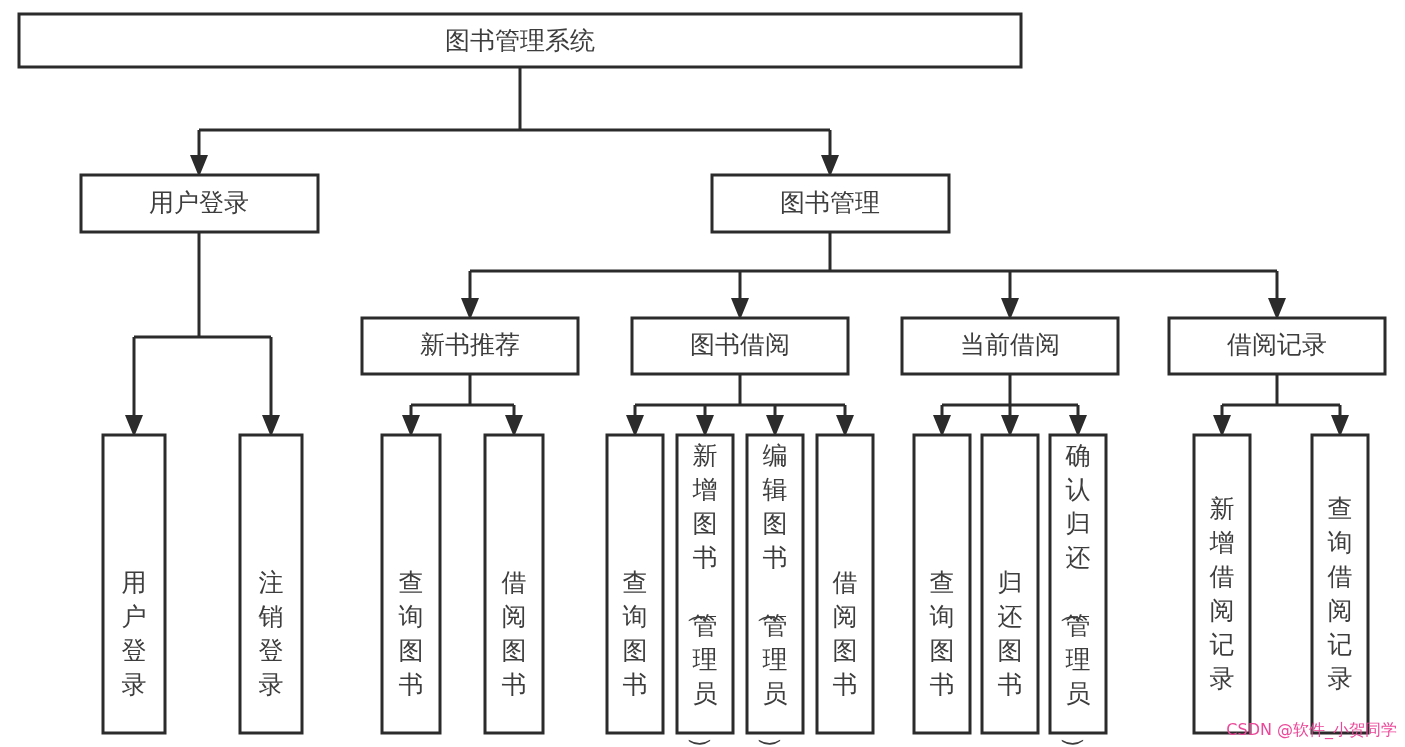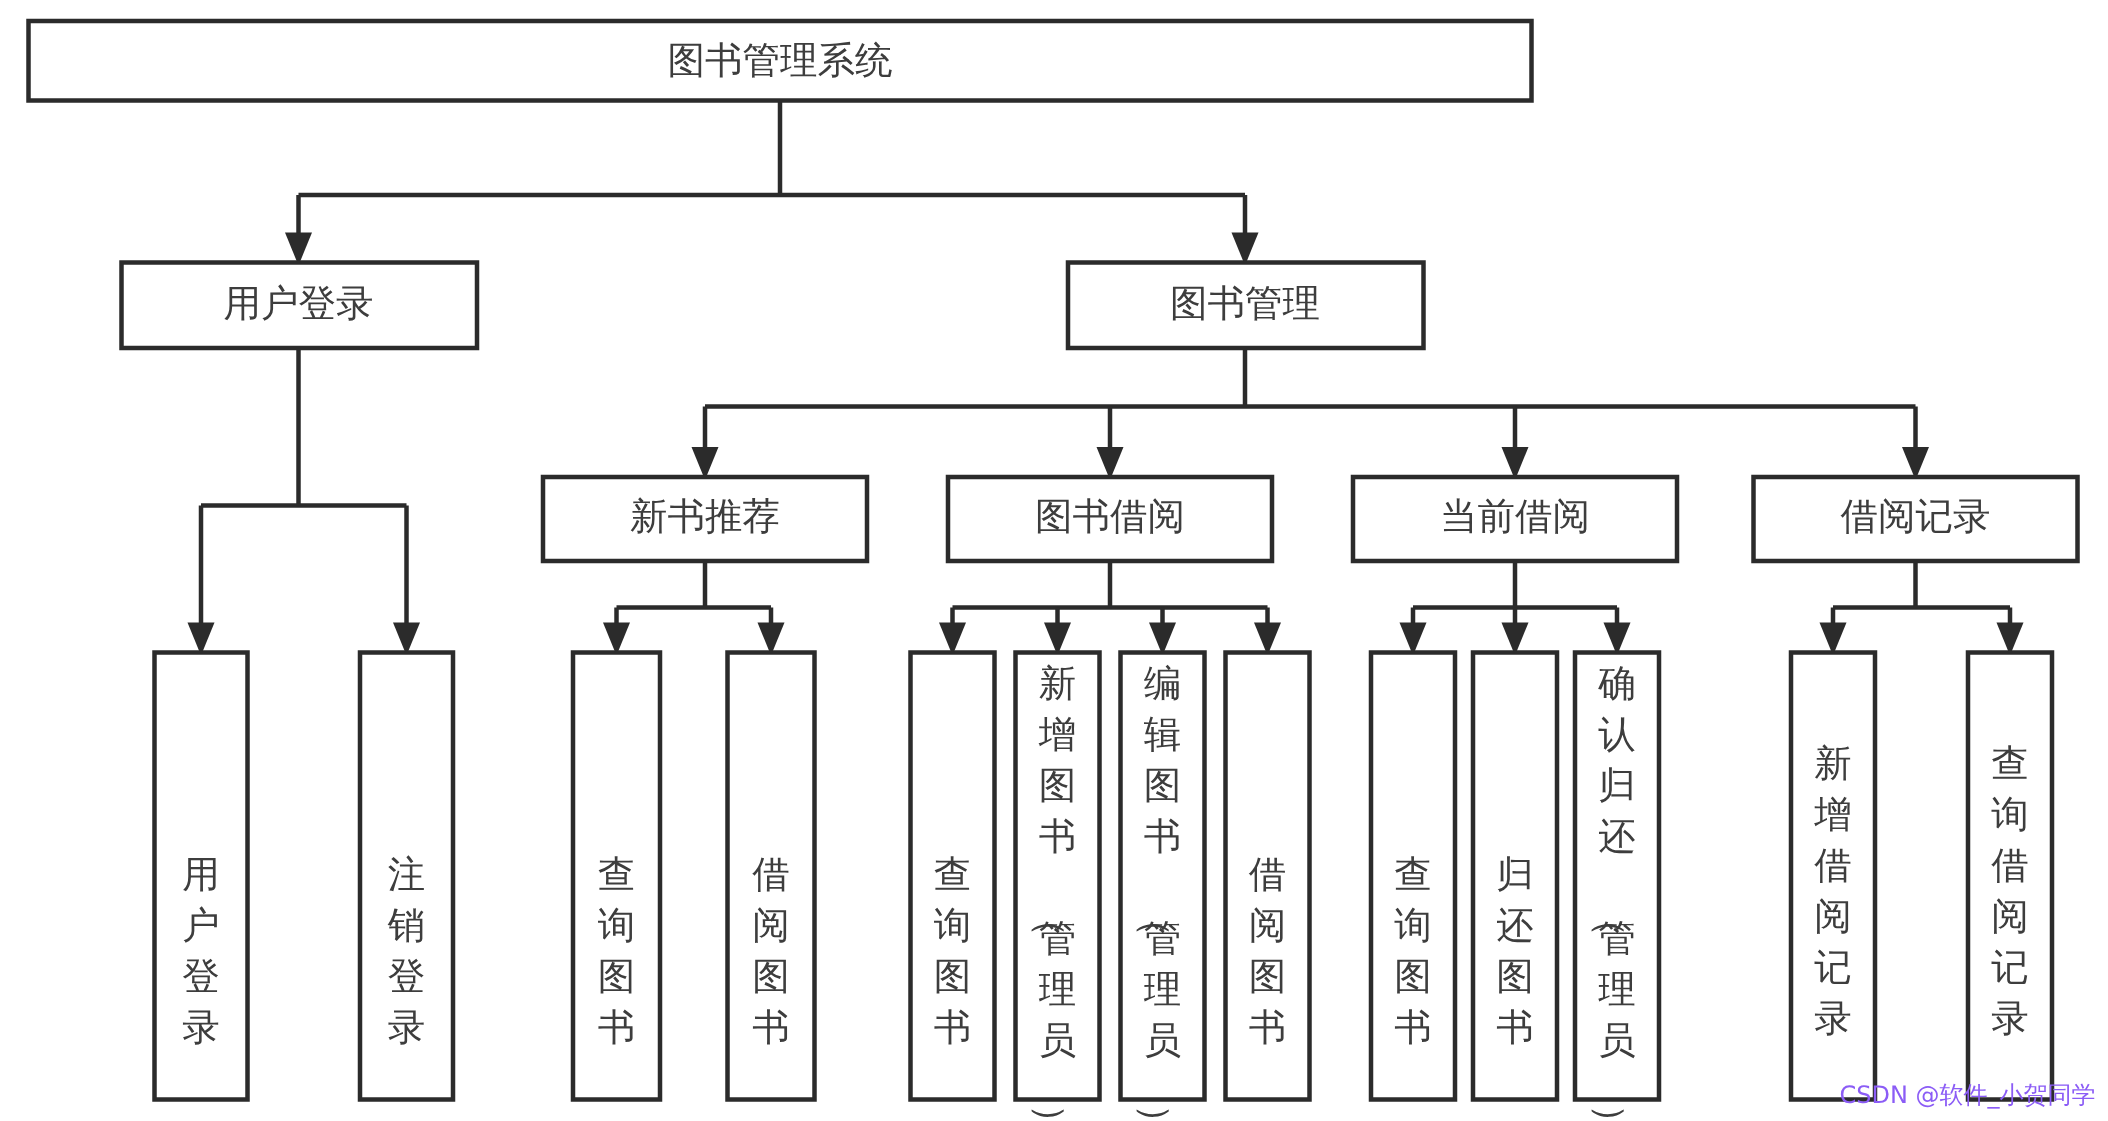--- a/index.html
+++ b/index.html
@@ -15,21 +15,21 @@
   .nodelabel{
     fill:#3d3d3d;
     font-family:"DejaVu Sans","Liberation Sans",sans-serif;
     text-anchor:middle;
     dominant-baseline:middle;
   }
   .label-h{font-size:25px;}
   .label-v{font-size:25px;}
   .watermark{
     position:absolute;right:8px;bottom:6px;
-    font-size:16px;color:#8b5cf6;
+    font-size:16px;color:#ec4899;
     font-family:"DejaVu Sans","Liberation Sans",sans-serif;
     white-space:nowrap;pointer-events:none;
   }
 </style>
 </head>
 <body>
 
 <svg id="diagram" viewBox="0 0 1405 747" xmlns="http://www.w3.org/2000/svg">
 
   <defs>

